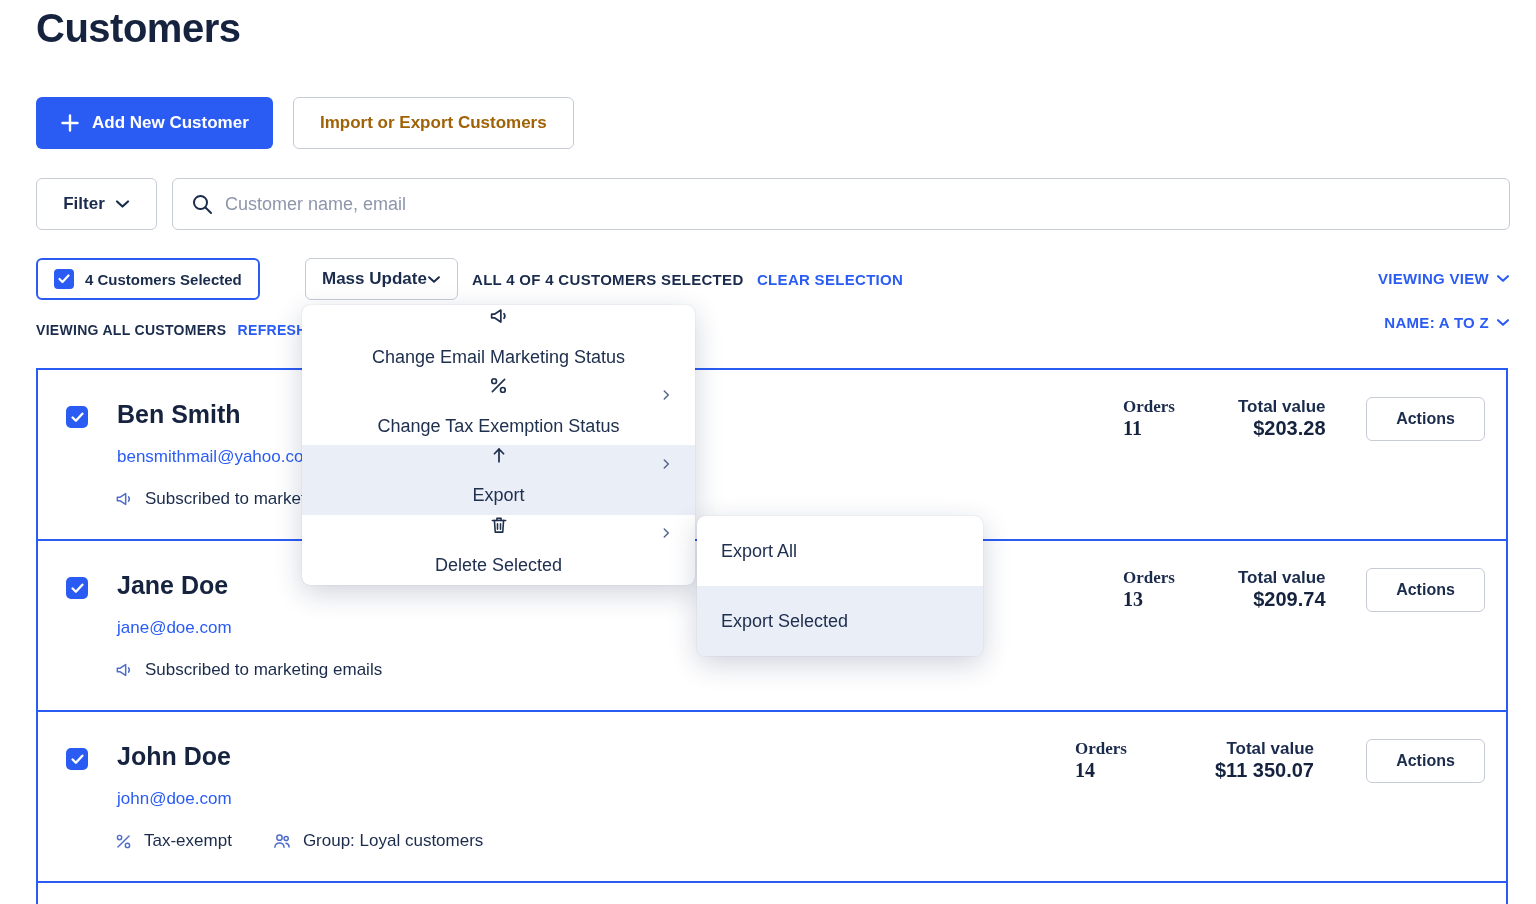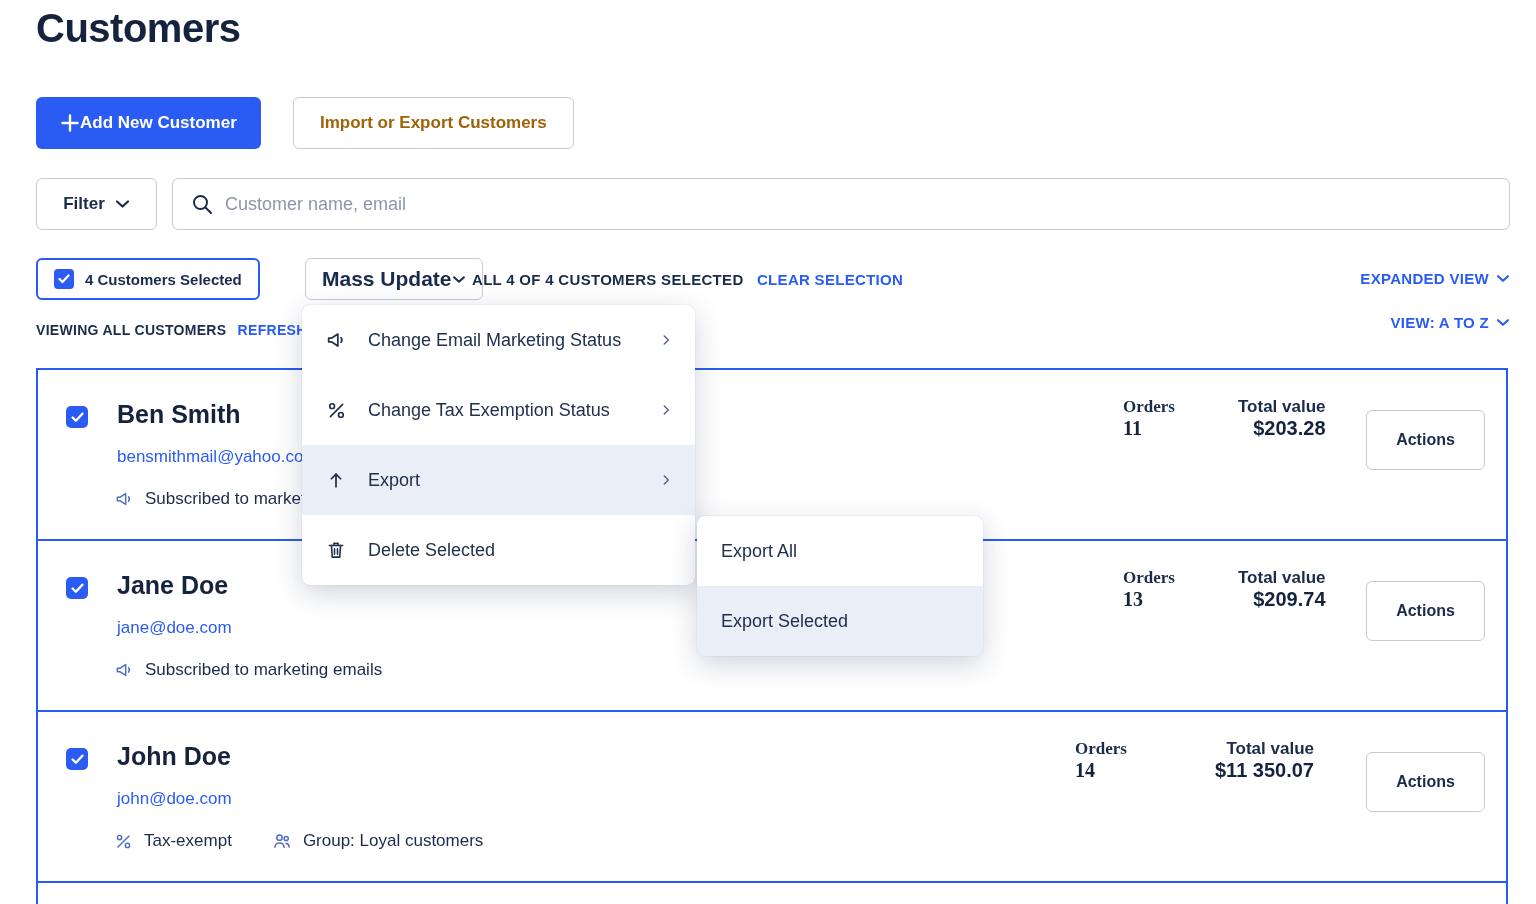--- a/index.html
+++ b/index.html
@@ -15,21 +15,21 @@
 
   .page-title {
     position:absolute; left:36px; top:6px;
     font-size:40px; font-weight:800; letter-spacing:-0.5px; color:#16233f;
   }
 
   
   .btn { cursor:pointer; font-family:inherit; }
   .btn-add {
     position:absolute; left:36px; top:97px; height:52px;
-    display:flex; align-items:center; padding:0 24px;
+    display:flex; align-items:center; gap:12px; padding:0 24px;
     background:#2a5cf4; color:#fff; font-size:17px; font-weight:700;
     border:none; border-radius:6px;
   }
   .btn-import {
     position:absolute; left:293px; top:97px; height:52px; padding:0 26px;
     background:#fff; border:1px solid #c7cbd6; border-radius:6px;
     font-size:17px; font-weight:700; color:#a16207;
   }
 
   
@@ -53,21 +53,21 @@
   .sel-btn {
     position:absolute; left:36px; top:258px; height:42px; padding:0 16px;
     background:#fff; border:2px solid #2a5cf4; border-radius:6px;
     display:flex; align-items:center; gap:11px;
     font-size:15px; font-weight:700; color:#1a2b4c;
   }
   .mass-btn {
     position:absolute; left:305px; top:258px; height:42px; padding:0 16px;
     background:#fff; border:1px solid #c7cbd6; border-radius:6px;
     display:flex; align-items:center; gap:0;
-    font-size:21px; font-weight:700; color:#1a2b4c;
+    font-size:17px; font-weight:700; color:#1a2b4c;
   }
   .sel-info {
     position:absolute; left:472px; top:271px;
     font-size:15px; font-weight:700; letter-spacing:0.3px; color:#1a2b4c;
   }
   .sel-info .clear { color:#2a5cf4; margin-left:9px; cursor:pointer; }
   .link-blue {
     color:#2a5cf4; font-size:15px; font-weight:700; letter-spacing:0.3px;
     display:flex; align-items:center; gap:7px; cursor:pointer;
   }
@@ -104,34 +104,34 @@
   }
   .status-line .gap { width:18px; }
   .s-icon { color:#4f6cc9; display:flex; }
   .col-orders { position:absolute; left:1085px; top:27px;font-family:Liberation Serif, serif; }
   .col-total  { position:absolute; left:1200px; top:27px;text-align:right; }
   .row3 .col-orders { left:1037px; }
   .row3 .col-total  { left:1177px; }
   .col-label { font-size:17px; font-weight:600; color:#1a2b4c; }
   .col-value { font-size:20px; font-weight:800; color:#16233f; }
   .btn-actions {
-    position:absolute; right:21px; top:40px; width:119px; height:60px;
+    position:absolute; right:21px; top:27px; width:119px; height:44px;
     background:#fff; border:1px solid #c7cbd6; border-radius:6px;
     font-size:16px; font-weight:700; color:#1a2b4c;
   }
 
   
   .menu {
     position:absolute; left:302px; top:305px; width:393px;
     background:#fff; border-radius:8px; z-index:50;
     box-shadow:0 8px 28px rgba(15,35,80,0.20), 0 0 1px rgba(15,35,80,0.25);
   }
   .menu-item {
     height:70px; display:flex; align-items:center; gap:20px; padding:0 22px;
-    font-size:18px; color:#20304f; cursor:pointer;
+    font-size:18px; color:#20304f; cursor:pointer;flex-direction:column;
   }
   .menu-item:first-child { border-radius:8px 8px 0 0; }
   .menu-item:last-child { border-radius:0 0 8px 8px; }
   .menu-item.highlight { background:#e9eef7; }
   .mi-icon { width:24px; display:flex; justify-content:center; color:#20304f; }
   .mi-chevron { margin-left:auto; color:#51628a; display:flex; }
 
   .submenu {
     position:absolute; left:697px; top:516px; width:286px;
     background:#fff; border-radius:8px; z-index:60;
@@ -192,33 +192,33 @@
     <svg width="14" height="9" viewBox="0 0 15 10">
         <path d="M2 2.5l5.5 5 5.5-5" fill="none" stroke="#1a2b4c" stroke-width="2.2" stroke-linecap="round" stroke-linejoin="round"></path>
       </svg>
   </span>
 </button>
 <div class="sel-info">
   <span>ALL 4 OF 4 CUSTOMERS SELECTED</span>
   <span class="clear">CLEAR SELECTION</span>
 </div>
 <div class="link-blue expanded-view">
-  <span>EXPANDED VIEW</span>
+  <span>VIEWING VIEW</span>
   <span>
     <svg width="14" height="9" viewBox="0 0 15 10">
         <path d="M2 2.5l5.5 5 5.5-5" fill="none" stroke="#2a5cf4" stroke-width="2.4" stroke-linecap="round" stroke-linejoin="round"></path>
       </svg>
   </span>
 </div>
 <div class="viewing">
   <span>VIEWING ALL CUSTOMERS</span>
   <span class="refresh">REFRESH</span>
 </div>
 <div class="link-blue sort-by">
-  <span>VIEW: A TO Z</span>
+  <span>NAME: A TO Z</span>
   <span>
     <svg width="14" height="9" viewBox="0 0 15 10">
         <path d="M2 2.5l5.5 5 5.5-5" fill="none" stroke="#2a5cf4" stroke-width="2.4" stroke-linecap="round" stroke-linejoin="round"></path>
       </svg>
   </span>
 </div>
 
 <div class="row row1">
   <span class="checkbox">
     <svg width="13" height="11" viewBox="0 0 12 10">

